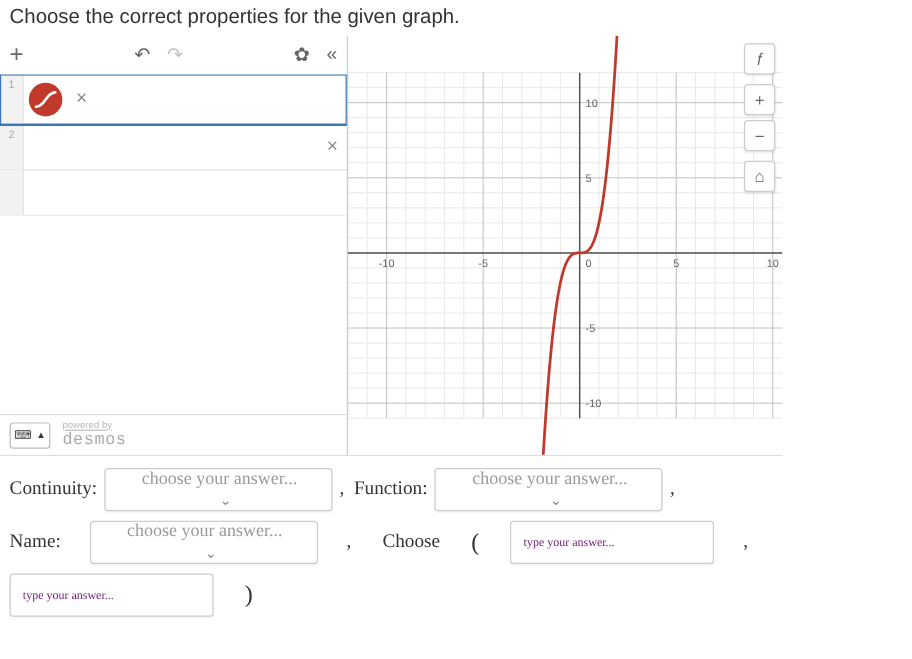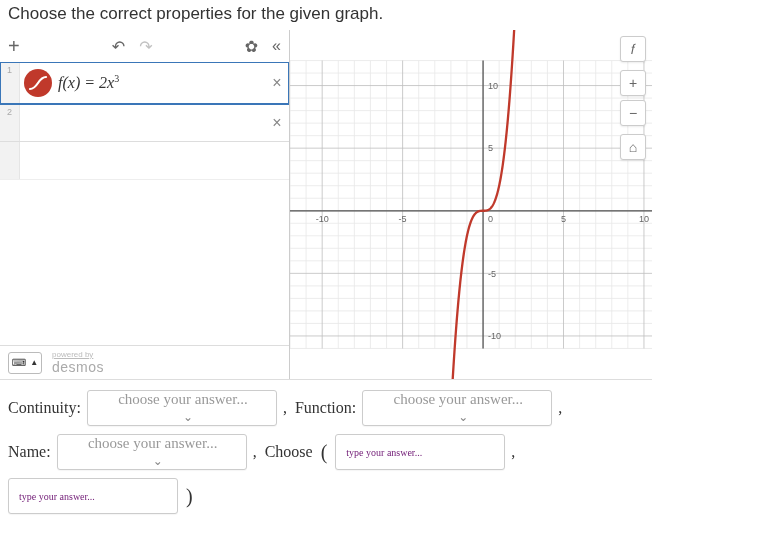--- a/index.html
+++ b/index.html
@@ -23,35 +23,35 @@
   .exprtext { flex:1; font-family: "Times New Roman", serif; font-size: 16px; font-style: italic; padding-left: 2px;}
   .exprtext .fn { font-style: italic; }
   .exprtext sup { font-size: 10px; font-style: normal;}
   .exprclose { width: 24px; color: #888; font-size: 16px; text-align:center; cursor:pointer;}
   .exprrow.thin { height: 38px; }
   .footer { display:flex; align-items:center; height: 34px; padding: 0 8px; gap: 10px; border-top:1px solid #ddd;}
   .kbdbtn { border:1px solid #bbb; border-radius:3px; width:34px; height:22px; display:flex; align-items:center; justify-content:center; gap:2px; cursor:pointer;}
   .kbdbtn .kb { font-size:10px;}
   .kbdbtn .tri { font-size:8px; margin-left:2px;}
   .powered { font-size:8px; color:#bbb; line-height:1;text-decoration:underline; }
-  .desmos { font-size:14px; color:#aaa; letter-spacing:0.5px; font-family: Liberation Sans, sans-serif;}
+  .desmos { font-size:14px; color:#aaa; letter-spacing:0.5px; font-family: Liberation Mono, monospace;}
   .graph { flex:1; position:relative; background:#fff;}
   .graph svg { width:100%; height:100%; }
   .rightbtns { position:absolute; right:6px; top:6px; display:flex; flex-direction:column; gap:4px;}
   .sqbtn { width:26px; height:26px; background:#fff; border:1px solid #ccc; border-radius:3px; display:flex; align-items:center; justify-content:center; color:#666; font-size:14px; cursor:pointer; box-shadow:0 1px 2px rgba(0,0,0,0.08);}
   .sqbtn.gap { margin-top:4px;}
   .answers { padding: 10px 8px 8px 8px; display:flex; flex-wrap:wrap; align-items:center; gap: 8px 6px; font-size:16px; color:#333;font-family:Liberation Serif, serif;}
   .answers .lbl { white-space:nowrap; }
   .dropdown { display:inline-flex; align-items:center; border:1px solid #ccc; border-radius:3px; height:36px; padding: 0 8px 0 10px; background:#fff; cursor:pointer; color:#999; font-size:15px; min-width: 100px; box-shadow: 0 1px 1px rgba(0,0,0,0.04); flex-direction: column;}
   .dropdown .ph { flex:1; }
   .dropdown .chev { color:#888; margin-left:10px; font-size:12px;}
   .textin { display:inline-flex; align-items:center; border:1px solid #ccc; border-radius:3px; height:36px; padding:0 10px; color:#701a75; font-size:10px; min-width:100px; background:#fff; box-shadow: 0 1px 1px rgba(0,0,0,0.04);}
   .paren { font-size:20px; color:#333; margin: 0 2px;}
   .comma { margin: 0 2px 0 0;}
-  .row2 { width:100%; display:flex; align-items:center; gap:6px; flex-wrap:wrap;}
+  .row2 { width:100%; display:flex; align-items:center; gap:24px; flex-wrap:wrap;}
 </style>
 </head>
 <body>
 
 <div class="wrapper">
   <div class="prompt">Choose the correct properties for the given graph.</div>
 
   <div class="main">
     <div class="leftpanel">
       <div class="toolbar">
@@ -64,21 +64,20 @@
         <span class="tb-btn collapse">«</span>
       </div>
       <div class="exprlist">
         <div class="exprrow active">
           <div class="exprnum">1</div>
           <div class="expricon red">
             <svg viewBox="0 0 20 20">
                 <path d="M2 16 Q6 16 10 10 Q14 4 18 4" stroke="#fff" stroke-width="2.2" fill="none" stroke-linecap="round"></path>
               </svg>
           </div>
-          <div class="exprtext"><span class="fn">f</span>(<span class="fn">x</span>) = 2<span class="fn">x</span><sup>3</sup></div>
           <div class="exprclose">×</div>
         </div>
         <div class="exprrow thin">
           <div class="exprnum">2</div>
           <div style="width:28px;margin:0 4px"></div>
           <div class="exprtext"></div>
           <div class="exprclose">×</div>
         </div>
         <div class="exprrow thin" style="border-bottom:1px solid #eee;">
           <div class="exprnum" style="color:#ccc"></div>

